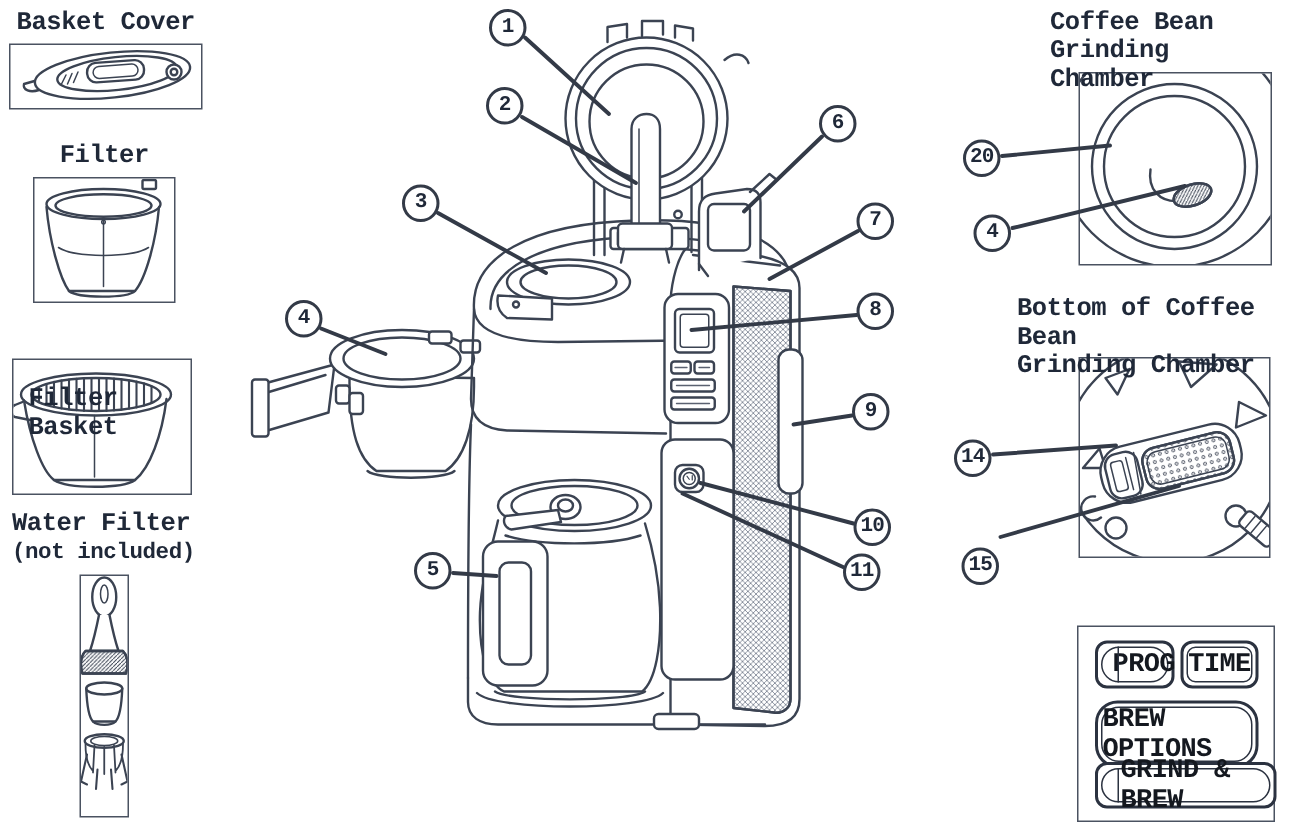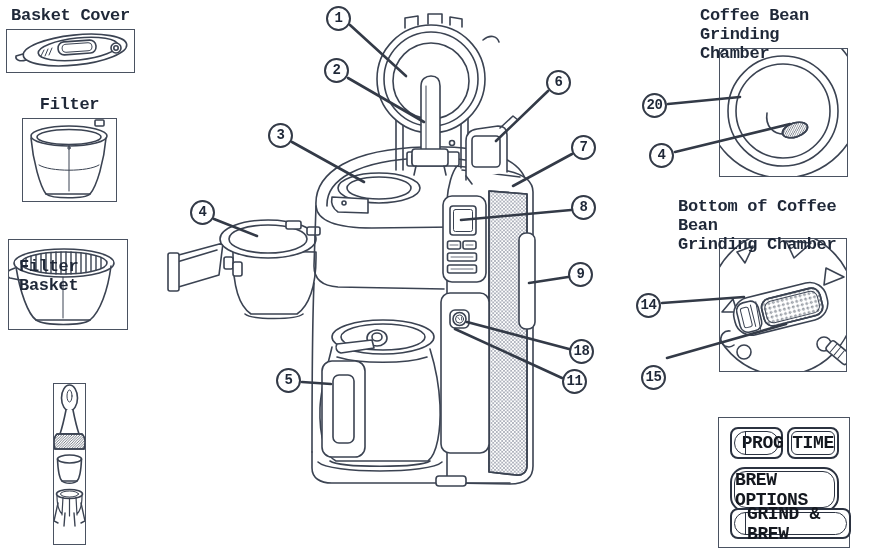--- a/index.html
+++ b/index.html
@@ -40,20 +40,24 @@
   <div class="pbox" style="left:6px;top:29px;width:129px;height:44px;"></div>
   <div class="pbox" style="left:22px;top:118px;width:95px;height:84px;"></div>
   <div class="pbox" style="left:8px;top:239px;width:120px;height:91px;"></div>
   <div class="pbox" style="left:53px;top:383px;width:33px;height:162px;"></div>
   <div class="pbox" style="left:719px;top:48px;width:129px;height:129px;"></div>
   <div class="pbox" style="left:719px;top:238px;width:128px;height:134px;"></div>
 
   <div class="ptitle center" style="left:6px;top:6px;width:129px;">Basket Cover</div>
   <div class="ptitle center" style="left:22px;top:95px;width:95px;">Filter</div>
   <div class="ptitle" style="left:19px;top:213px;width:120px;margin-top:44px;">Filter Basket</div>
+  <div class="ptitle" style="left:8px;top:340px;width:130px;">
+    <span>Water Filter</span>
+    <span class="sub">(not included)</span>
+  </div>
   <div class="ptitle" style="left:700px;top:6px;width:175px;">
     <span style="display:block;">Coffee Bean Grinding</span>
     <span style="display:block;">Chamber</span>
   </div>
   <div class="ptitle" style="left:678px;top:197px;width:195px;">
     <span style="display:block;">Bottom of Coffee Bean</span>
     <span style="display:block;">Grinding Chamber</span>
   </div>
 
   <div class="pbox" style="left:718px;top:417px;width:132px;height:131px;">
@@ -312,20 +316,20 @@
 
   <div class="callout" style="left:326px;top:6px;">1</div>
   <div class="callout" style="left:324px;top:58px;">2</div>
   <div class="callout" style="left:268px;top:123px;">3</div>
   <div class="callout" style="left:190px;top:200px;">4</div>
   <div class="callout" style="left:276px;top:368px;">5</div>
   <div class="callout" style="left:546px;top:70px;">6</div>
   <div class="callout" style="left:571px;top:135px;">7</div>
   <div class="callout" style="left:571px;top:195px;">8</div>
   <div class="callout" style="left:568px;top:262px;">9</div>
-  <div class="callout" style="left:569px;top:339px;">18</div>
+  <div class="callout" style="left:569px;top:339px;">10</div>
   <div class="callout" style="left:562px;top:369px;">11</div>
   <div class="callout" style="left:642px;top:93px;">20</div>
   <div class="callout" style="left:649px;top:143px;">4</div>
   <div class="callout" style="left:636px;top:293px;">14</div>
   <div class="callout" style="left:641px;top:349px;margin-top:16px;">15</div>
 
 </div>
 
 </body></html>

